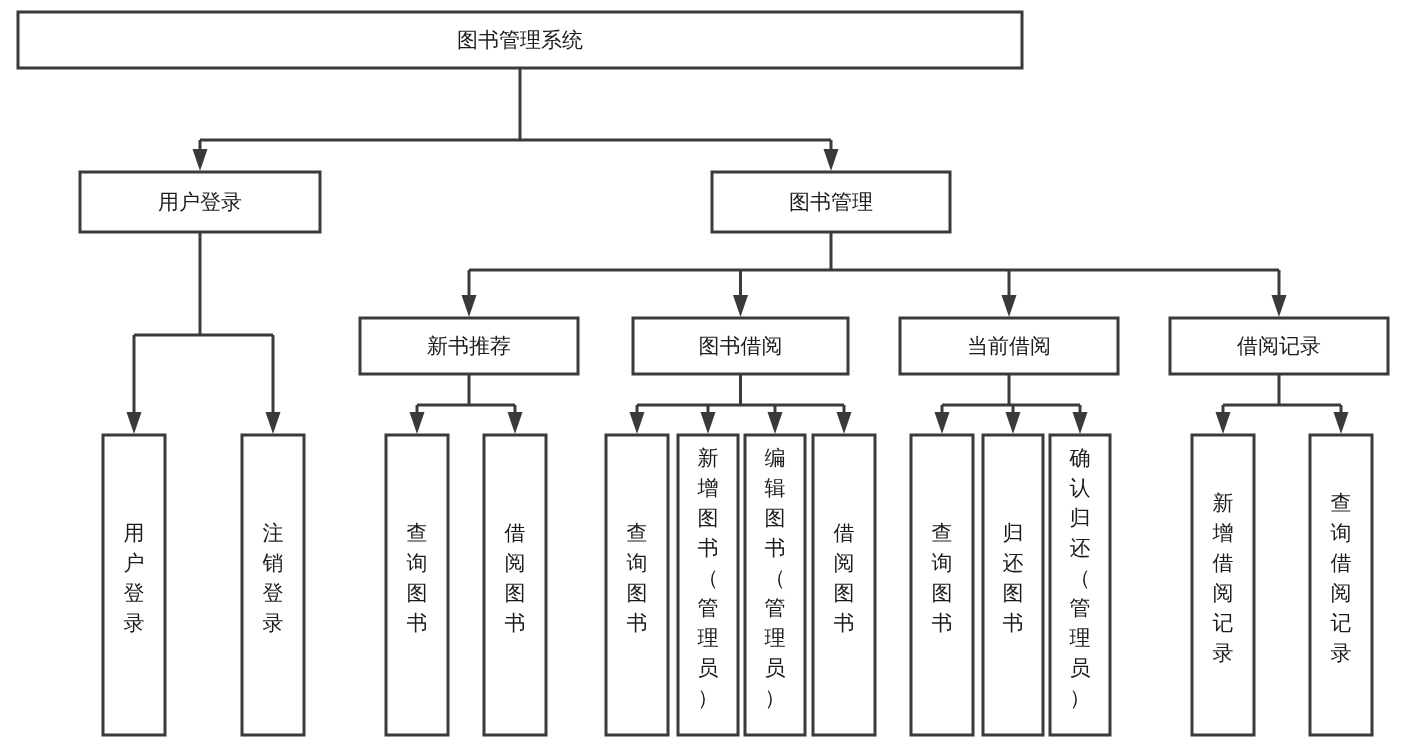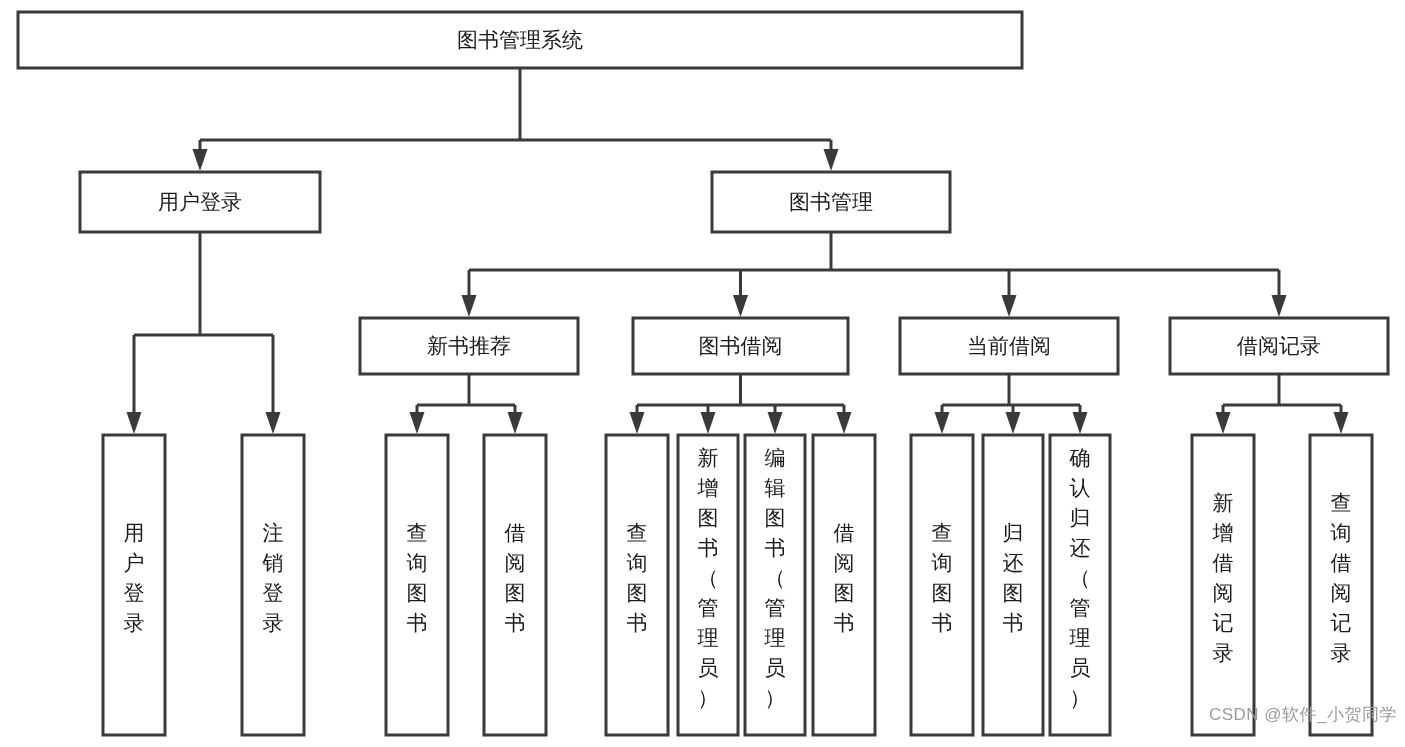--- a/index.html
+++ b/index.html
@@ -202,14 +202,13 @@
         <g>
           <rect x="1192" y="435" width="62" height="300" class="node-box"></rect>
           <text class="node-label-vertical" x="1223" y="510"><tspan x="1223" dy="0">新</tspan><tspan x="1223" dy="30">增</tspan><tspan x="1223" dy="30">借</tspan><tspan x="1223" dy="30">阅</tspan><tspan x="1223" dy="30">记</tspan><tspan x="1223" dy="30">录</tspan></text>
         </g>
         <g>
           <rect x="1310" y="435" width="62" height="300" class="node-box"></rect>
           <text class="node-label-vertical" x="1341" y="510"><tspan x="1341" dy="0">查</tspan><tspan x="1341" dy="30">询</tspan><tspan x="1341" dy="30">借</tspan><tspan x="1341" dy="30">阅</tspan><tspan x="1341" dy="30">记</tspan><tspan x="1341" dy="30">录</tspan></text>
         </g>
       </g>
   </svg>
-  <div class="watermark-text">CSDN @软件_小贺同学</div>
 </div>
 
 </body></html>

